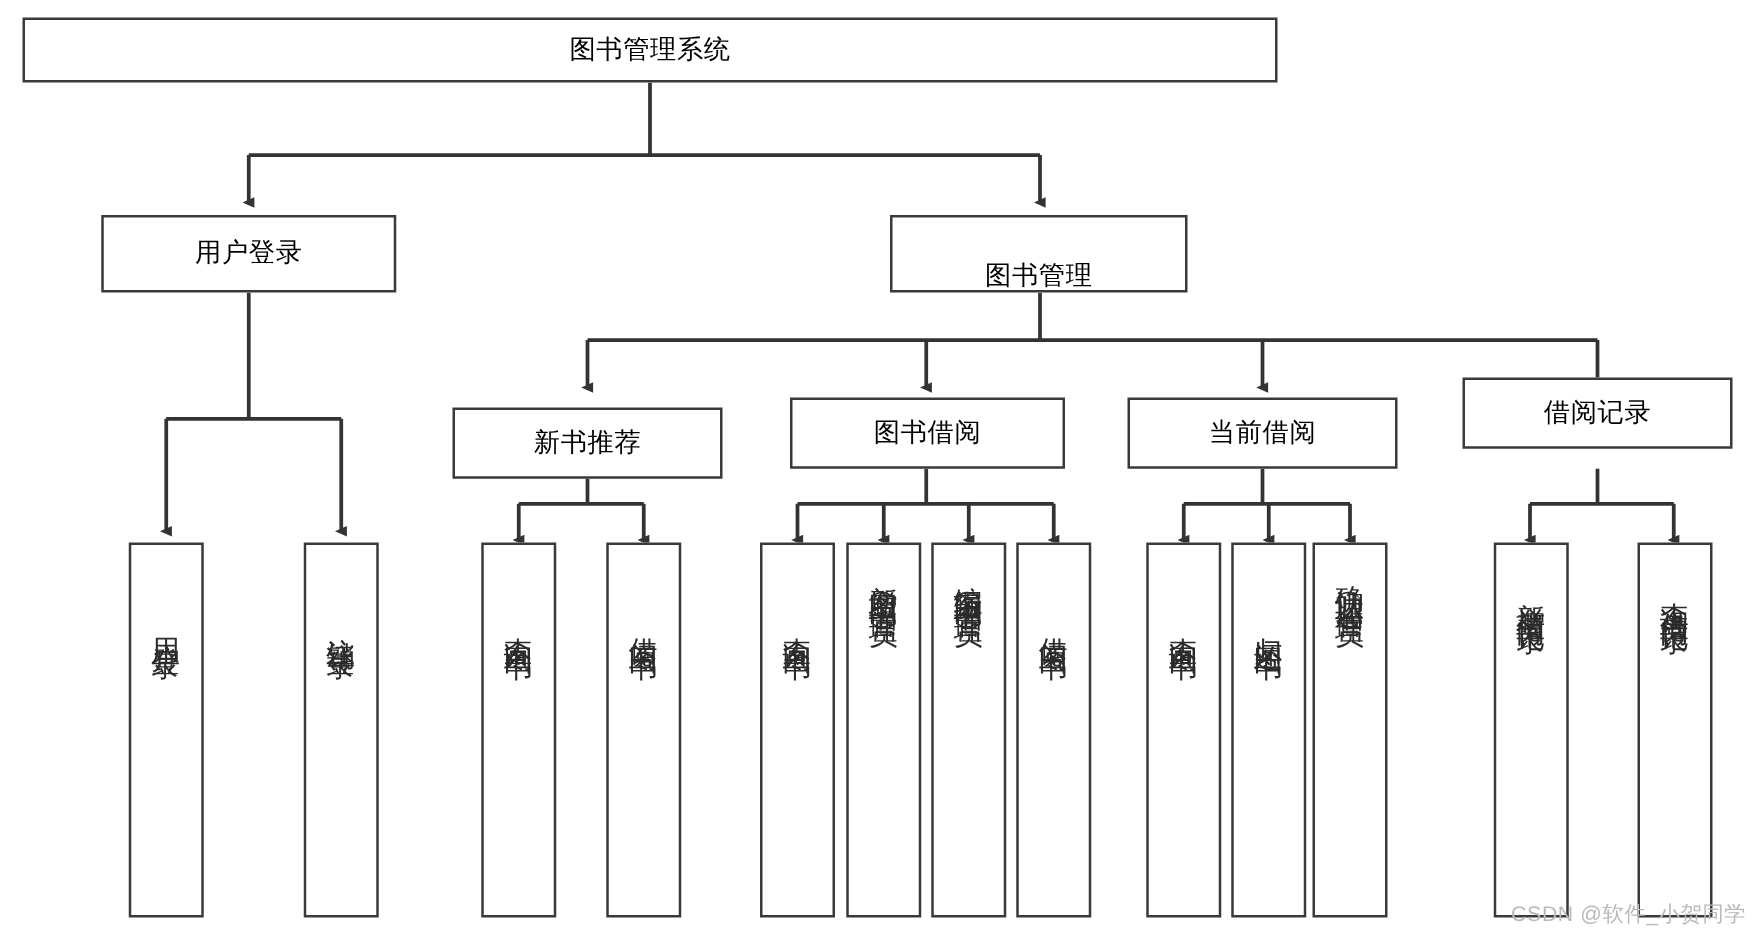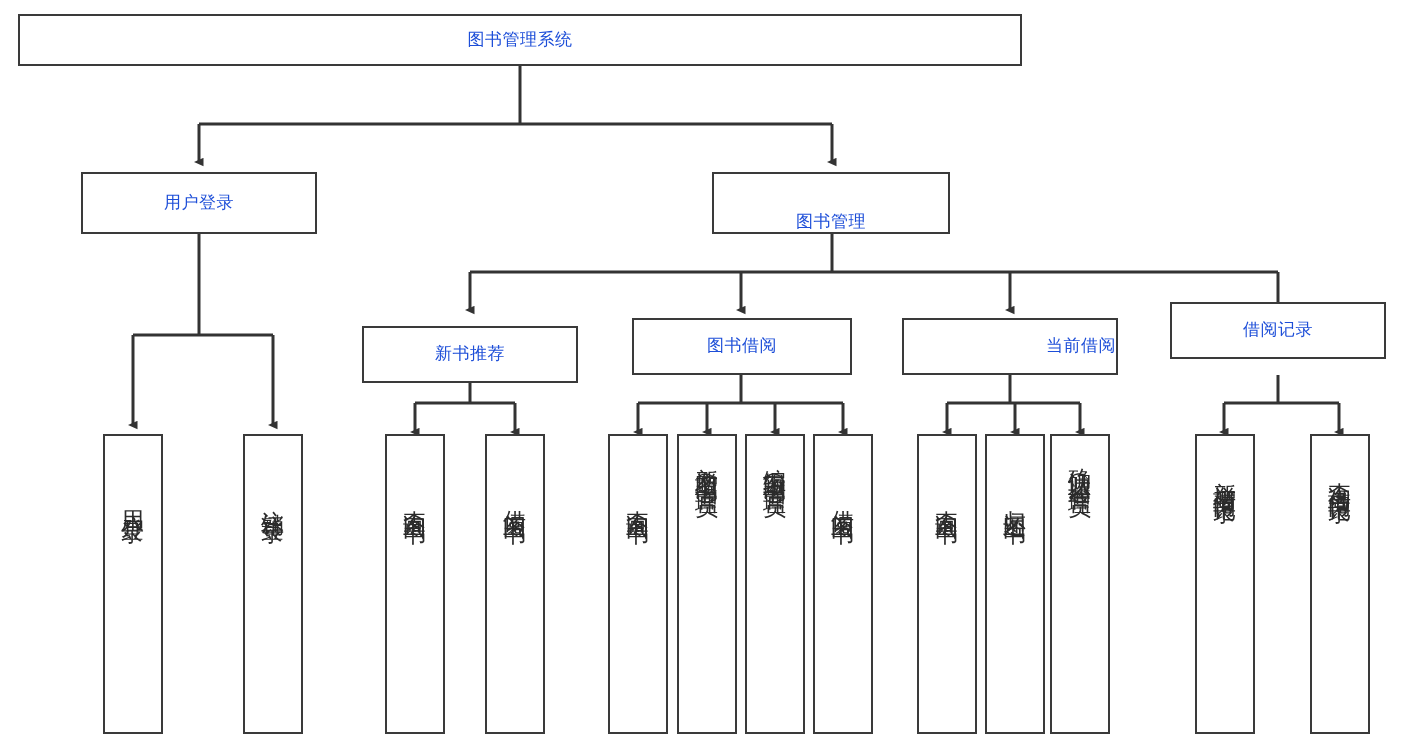--- a/index.html
+++ b/index.html
@@ -29,22 +29,22 @@
     position: absolute;
     box-sizing: border-box;
     background: #ffffff;
     border: 2px solid #3a3a3a;
     display: flex;
     align-items: center;
     justify-content: center;
     overflow: hidden;
   }
   .node-box.horizontal .node-label {
-    font-size: 17px;
-    color: #1d4ed8;
+    font-size: 21px;
+    color: #000000;
     line-height: 1.1;
     white-space: nowrap;
     letter-spacing: 0.5px;
   }
   .node-box.vertical {
     align-items: flex-start;
     justify-content: center;
     padding-top: 56px;
   }
   .node-box.vertical .node-label {
@@ -152,21 +152,21 @@
   </div>
 
   <div class="node-box horizontal" style="left:362px; top:326px; width:216px; height:57px;text-align:center;">
     <span class="node-label">新书推荐</span>
   </div>
 
   <div class="node-box horizontal" style="left:632px; top:318px; width:220px; height:57px;">
     <span class="node-label">图书借阅</span>
   </div>
 
-  <div class="node-box horizontal" style="left:902px; top:318px; width:216px; height:57px;justify-content:flex-end;">
+  <div class="node-box horizontal" style="left:902px; top:318px; width:216px; height:57px;">
     <span class="node-label">当前借阅</span>
   </div>
 
   <div class="node-box horizontal" style="left:1170px; top:302px; width:216px; height:57px;">
     <span class="node-label">借阅记录</span>
   </div>
 
   <div class="node-box vertical" style="left:103px; top:434px; width:60px; height:300px;">
     <span class="node-label">用户登录</span>
   </div>
@@ -212,14 +212,15 @@
   </div>
 
   <div class="node-box vertical tight" style="left:1195px; top:434px; width:60px; height:300px;">
     <span class="node-label">新增借阅记录</span>
   </div>
 
   <div class="node-box vertical tight" style="left:1310px; top:434px; width:60px; height:300px;">
     <span class="node-label">查询借阅记录</span>
   </div>
 
+  <div class="watermark">CSDN @软件_小贺同学</div>
 
 </div>
 
 </body></html>

